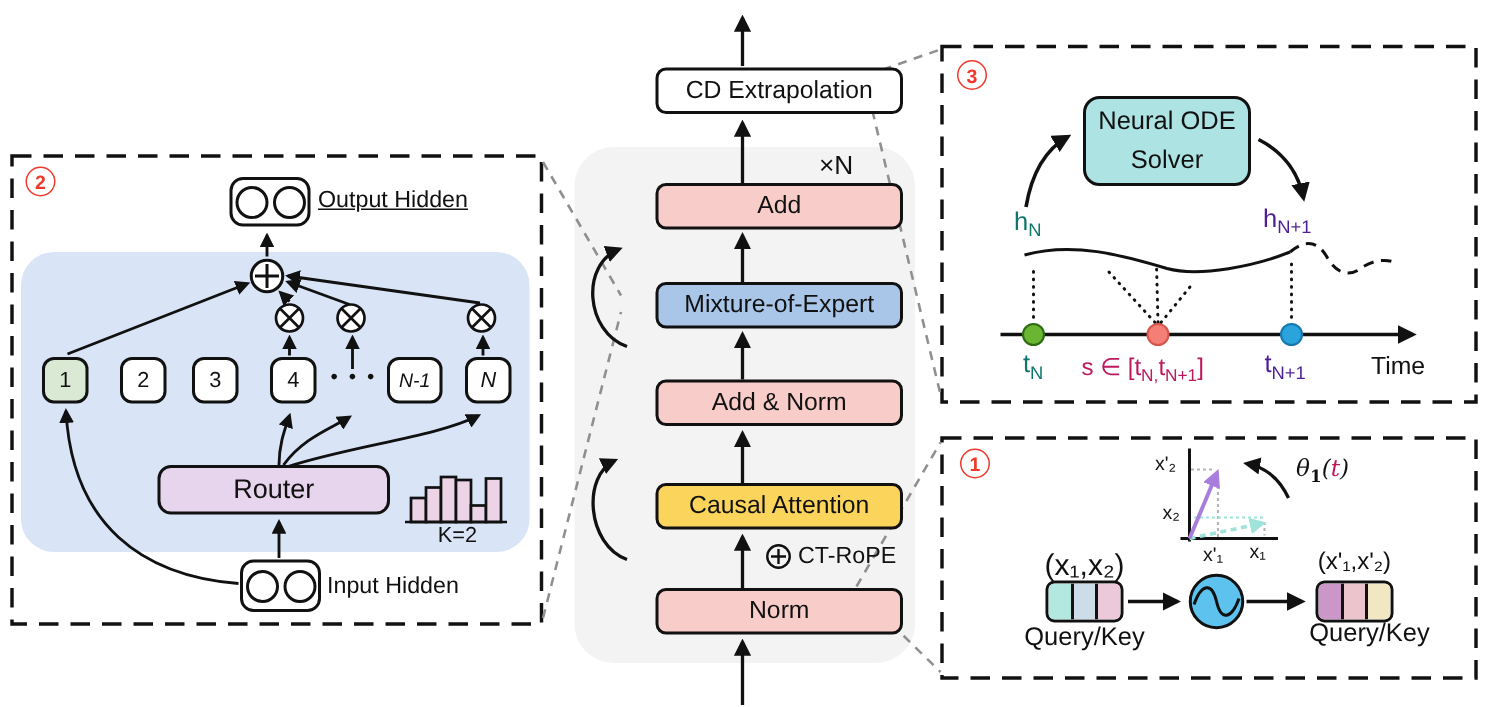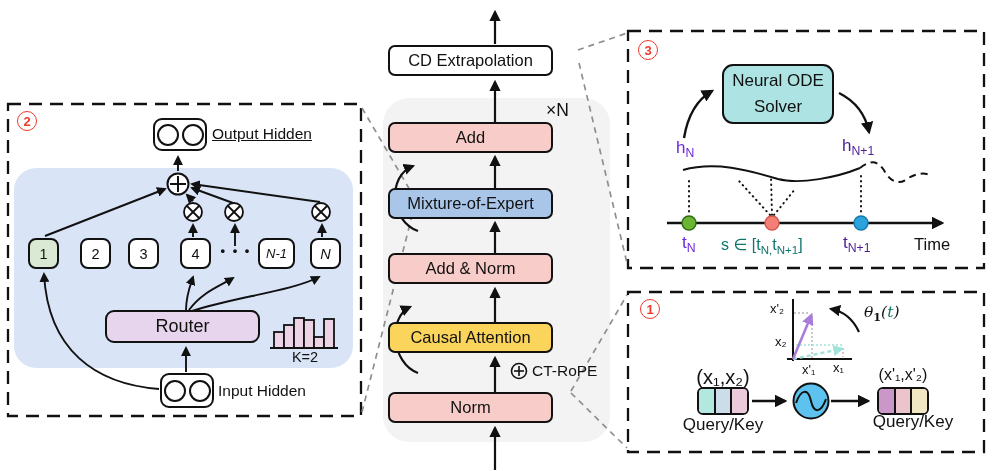--- a/index.html
+++ b/index.html
@@ -9,41 +9,41 @@
   .layer-bg{z-index:0;}
   svg.overlay{position:absolute;inset:0;z-index:1;}
   .layer-fg{z-index:2;pointer-events:none;}
   .layer-fg *{pointer-events:auto;}
   .container{position:absolute;border-radius:26px;}
   .blue-bg{left:14px;top:168px;width:339px;height:200px;background:#d9e4f7;border-radius:22px;}
   .gray-bg{left:383px;top:98px;width:227px;height:344px;background:#f3f3f3;}
   .box{position:absolute;box-sizing:border-box;border:2px solid #111;border-radius:7px;
        background:#fff;display:flex;align-items:center;justify-content:center;
        font-size:16.5px;line-height:1.1;text-align:center;}
-  .cbox{left:388px;width:165px;height:31px;}
+  .cbox{left:437px;width:165px;height:31px;}
   .pink{background:#f8cdc9;}
   .bluebox{background:#a9c6e8;}
   .yellow{background:#fbd45c;}
   .tealbox{background:#aee3e3;}
   .lab{position:absolute;white-space:nowrap;font-size:15.5px;}
   .center{text-align:center;}
   .badge{position:absolute;width:18px;height:18px;border:1.7px solid #f0392b;border-radius:50%;
          color:#f0392b;font-size:13px;font-weight:bold;display:flex;align-items:center;
          justify-content:center;background:transparent;}
   .hid-box{position:absolute;box-sizing:border-box;border:2px solid #111;border-radius:9px;
            background:#fff;display:flex;align-items:center;justify-content:center;gap:3px;}
   .dot-circle{display:inline-block;width:18px;height:18px;border:2.2px solid #111;
               border-radius:50%;background:#fff;}
   .expert{position:absolute;top:238px;width:31px;height:31px;box-sizing:border-box;
           border:2px solid #111;border-radius:8px;background:#fff;display:flex;
           align-items:center;justify-content:center;font-size:14.5px;}
   .italic{font-style:italic;}
-  .green-t{color:#6d28d9;}
+  .green-t{color:#0f766e;}
   .blue-t{color:#4c1d95;}
-  .red-t{color:#0f766e;}
+  .red-t{color:#be185d;}
   sub{font-size:0.72em;}
   .theta{font-family:"DejaVu Serif", serif;font-style:italic;}
   .cellbar{position:absolute;width:52px;height:28px;box-sizing:border-box;border:2px solid #111;
            border-radius:6px;display:flex;overflow:hidden;}
   .cellbar span{flex:1;border-right:2px solid #111;}
   .cellbar span:last-child{border-right:none;}
   .small{font-size:13px;}
 </style>
 </head>
 <body>

